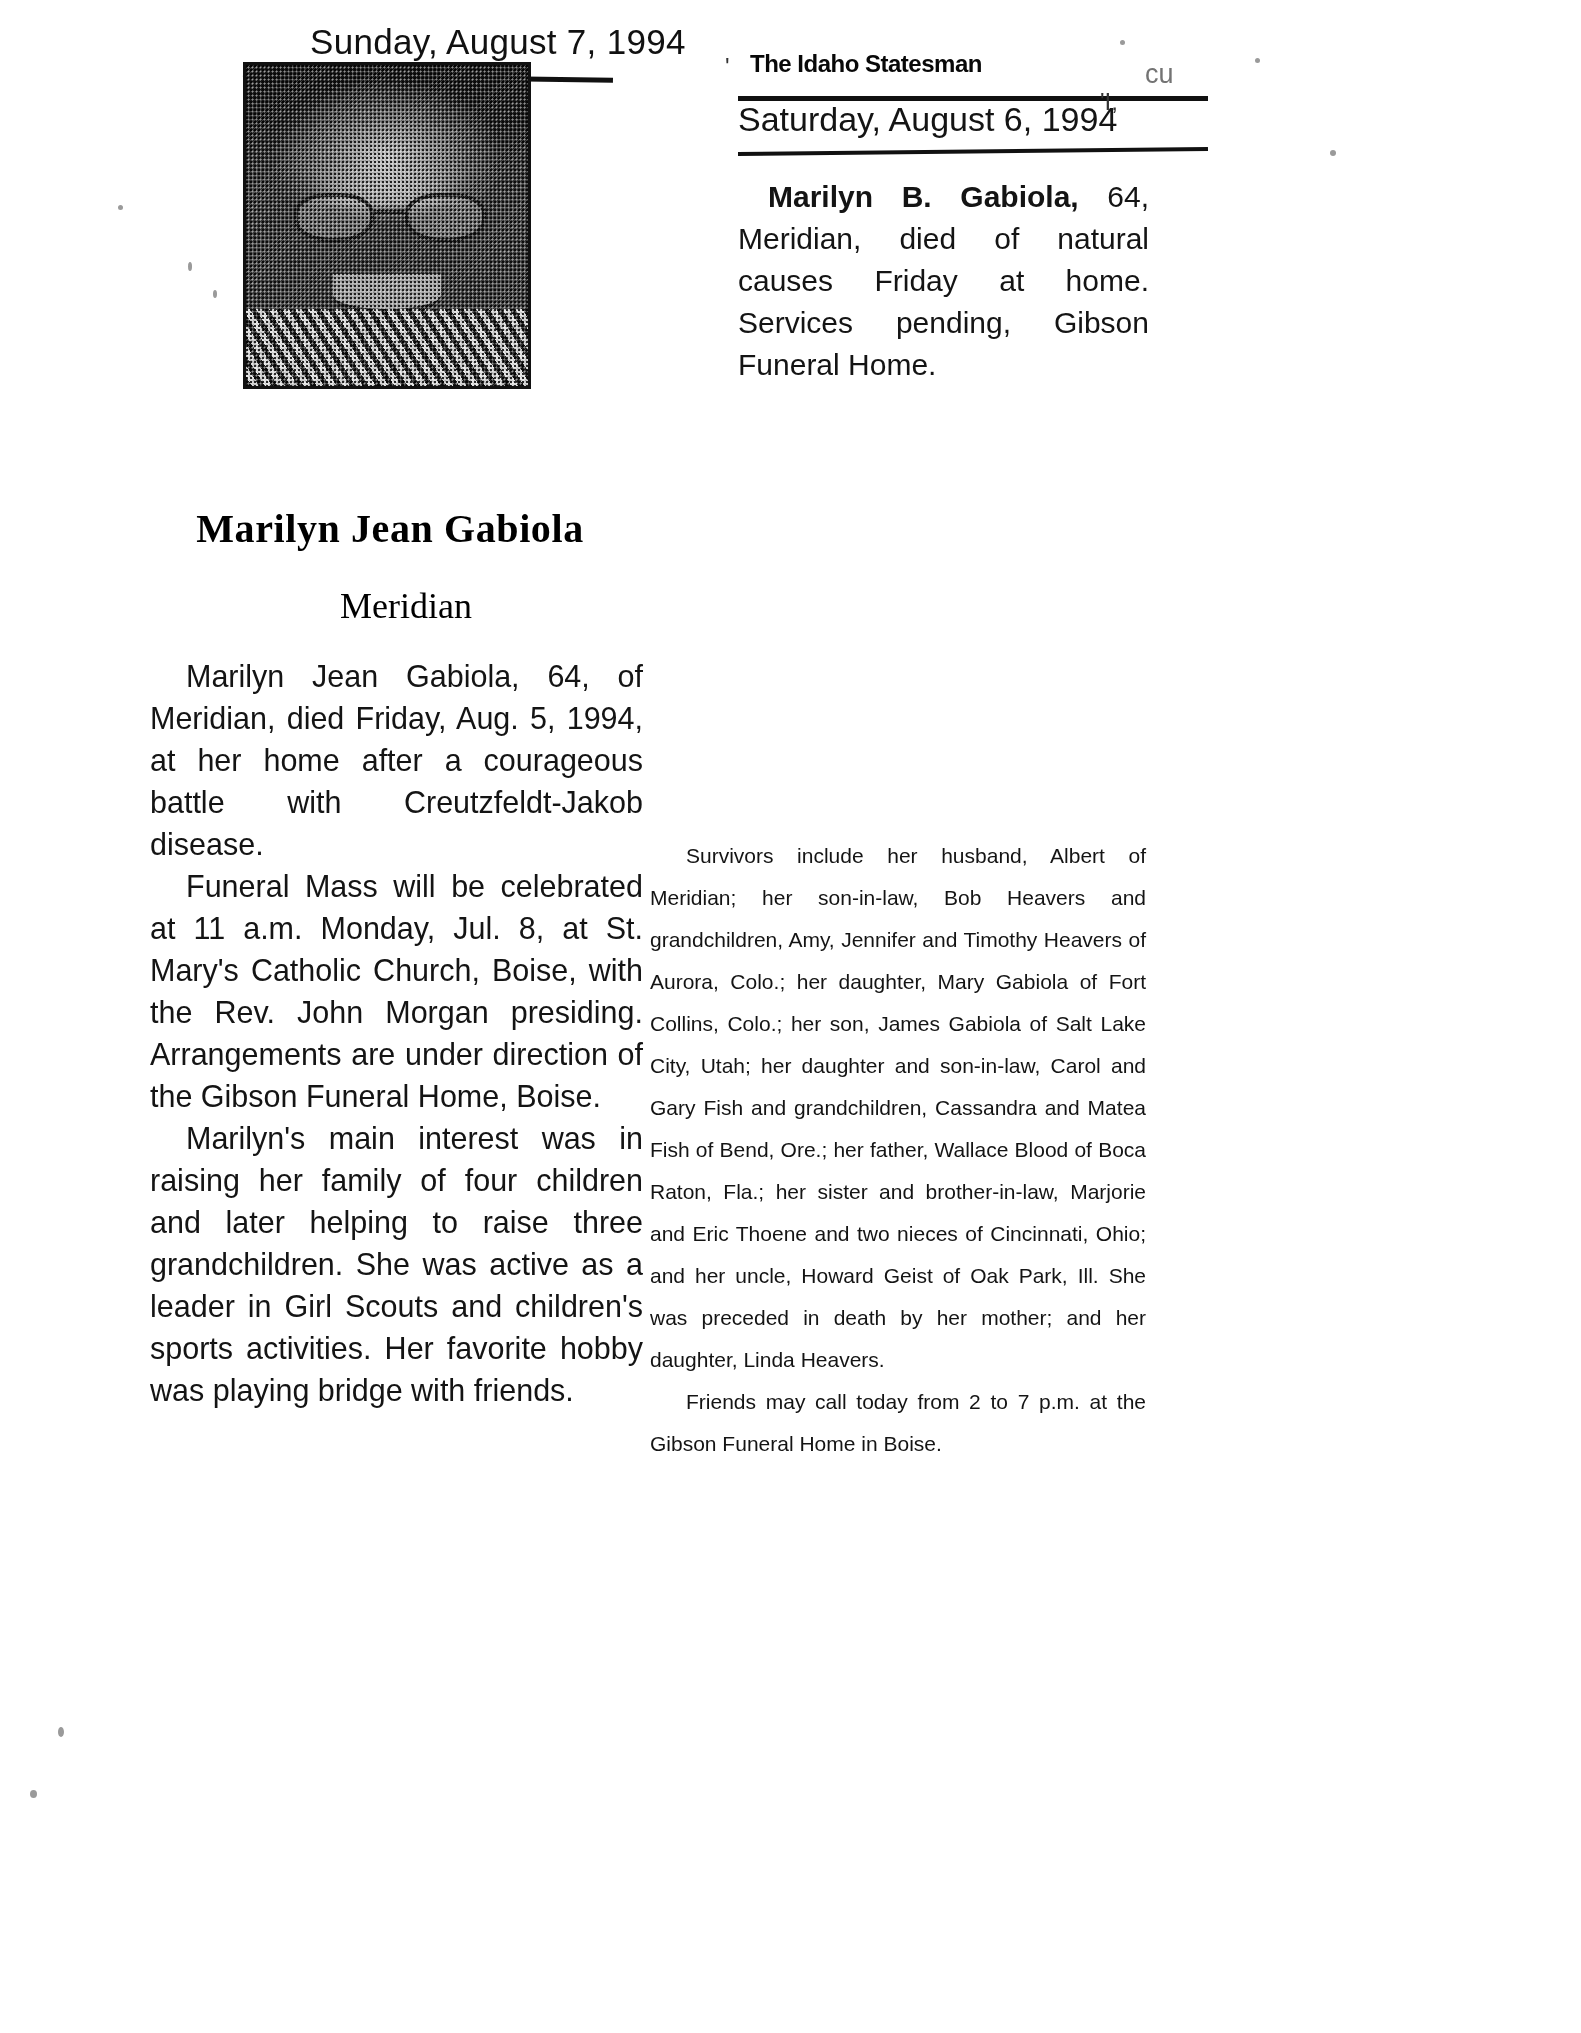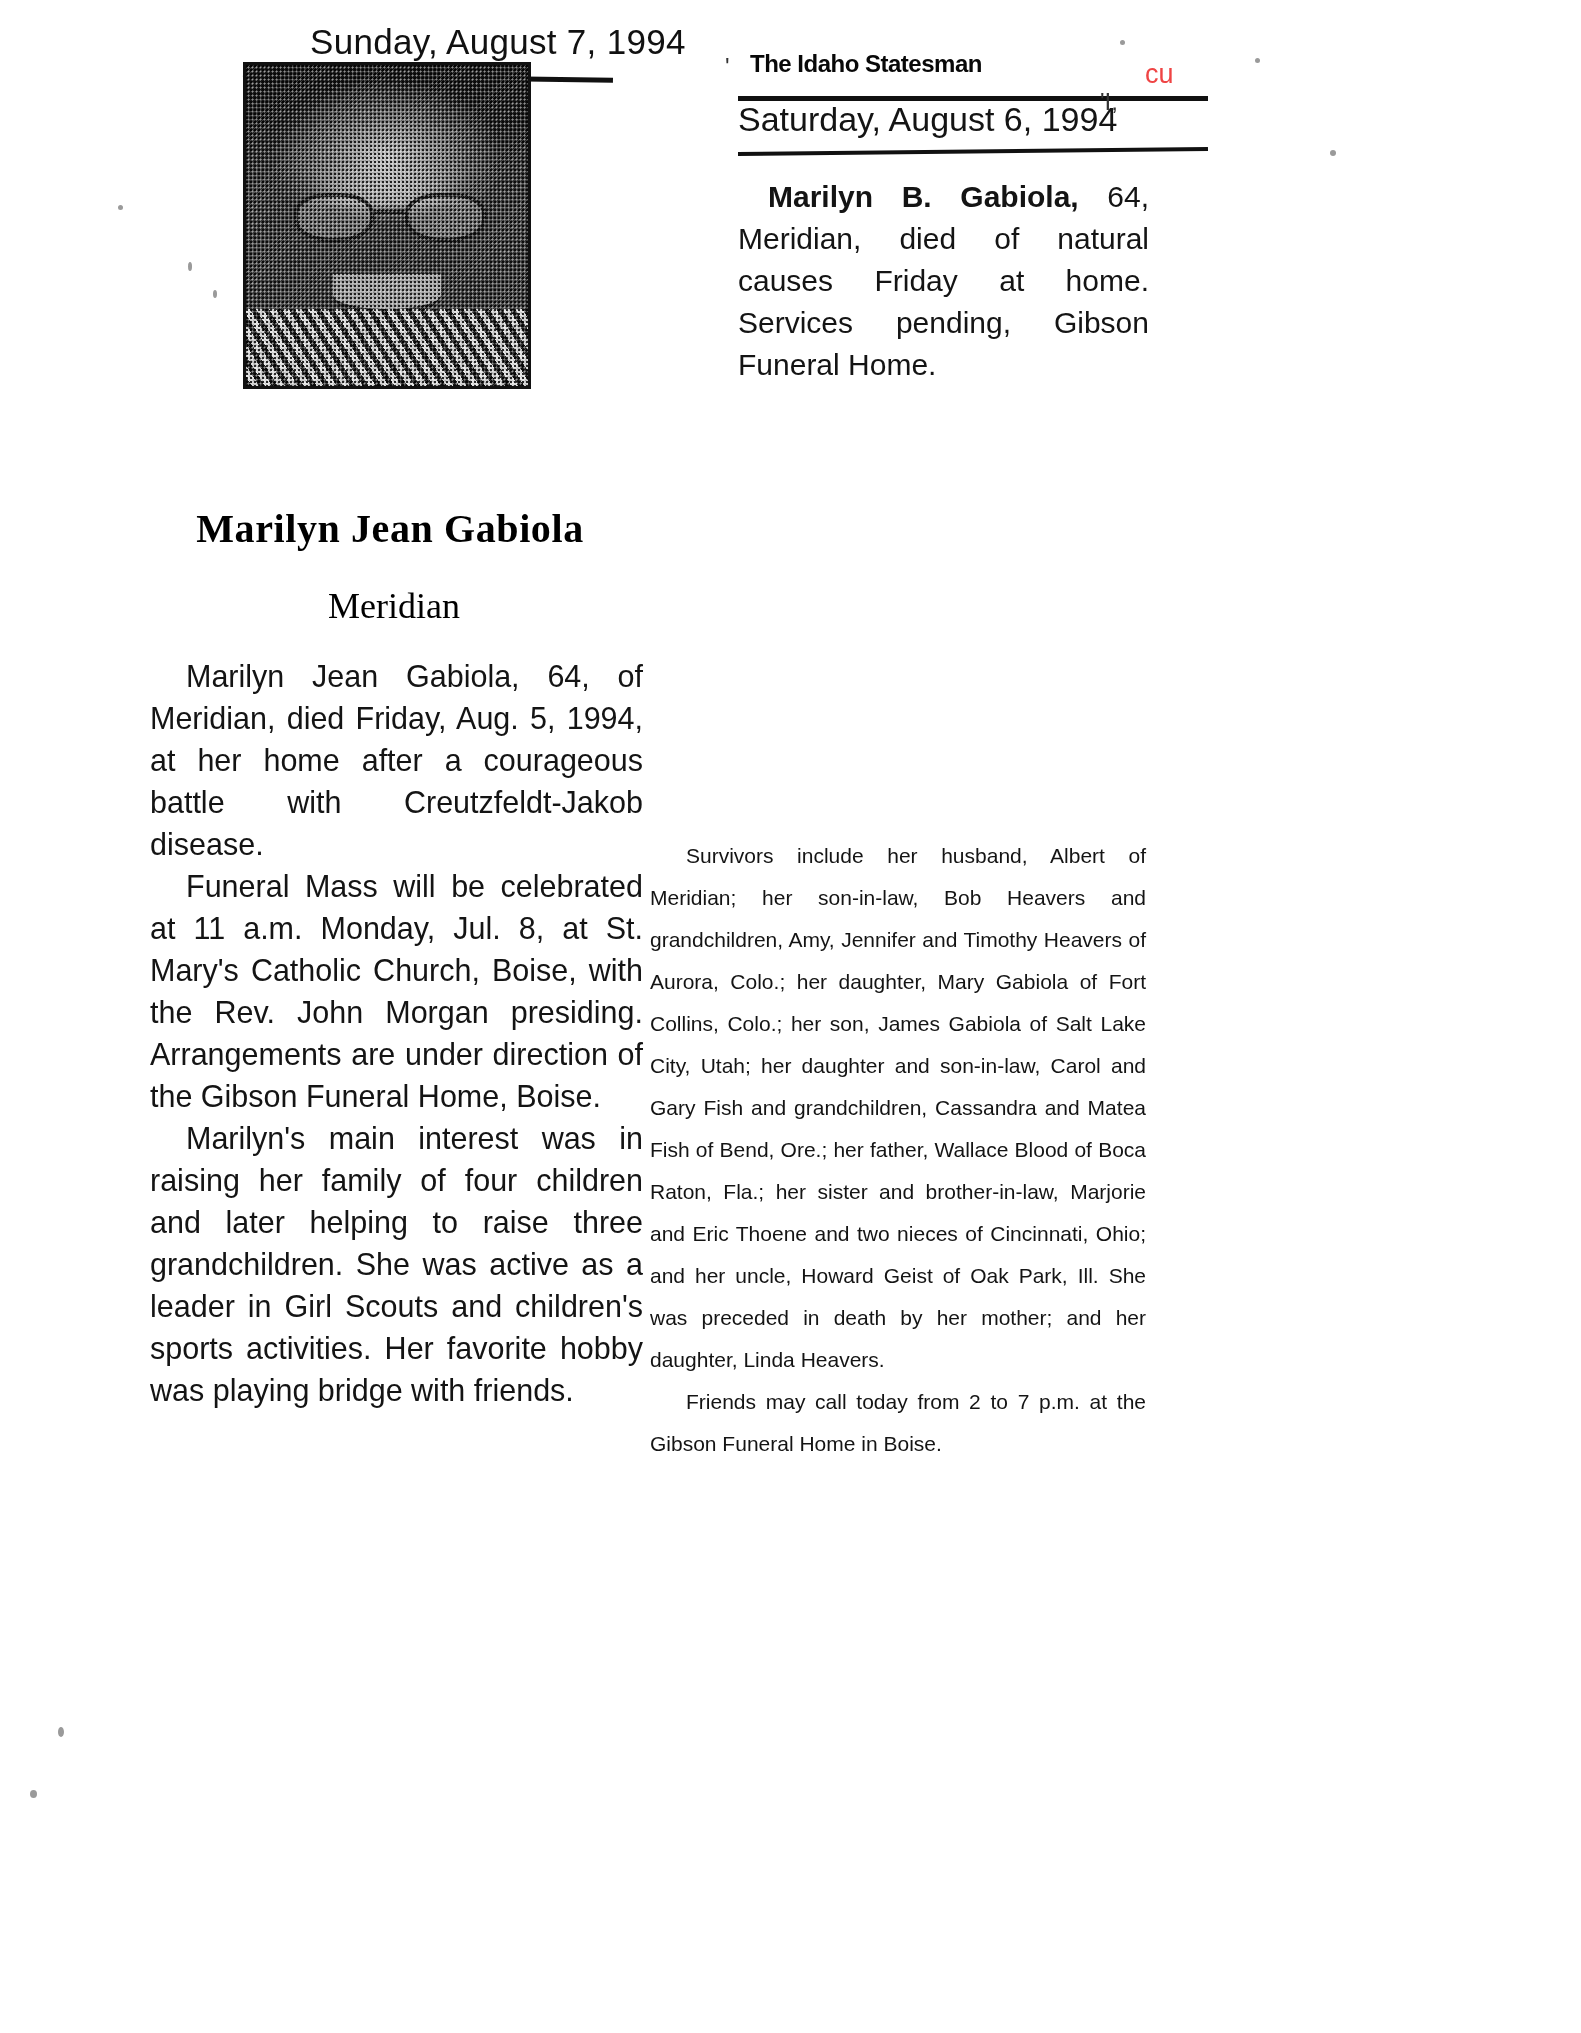--- a/index.html
+++ b/index.html
@@ -143,21 +143,21 @@
     top: 505px;
     width: 780px;
     text-align: center;
     font-family: Liberation Serif, serif;
     font-weight: bold;
     font-size: 40px;
     letter-spacing: 0.6px;
   }
   #city-heading {
     position: absolute;
-    left: 4px;
+    left: 16px;
     top: 585px;
     width: 780px;
     text-align: center;
     font-family: "Liberation Serif", serif;
     font-weight: normal;
     font-size: 36px;
   }
 
   #left-body {
     position: absolute;
@@ -206,21 +206,21 @@
     font-weight: bold;
     font-size: 24px;
     letter-spacing: -0.5px;
     color: #080808;
   }
   #masthead-suffix {
     position: absolute;
     left: 345px;
     top: 9px;
     font-size: 27px;
-    color: #ef4444;
+    color: #737373;
   }
   #masthead-rule {
     position: absolute;
     left: -62px;
     top: 96px;
     width: 470px;
     height: 5px;
     background: #111;
   }
   #right-dateline {

